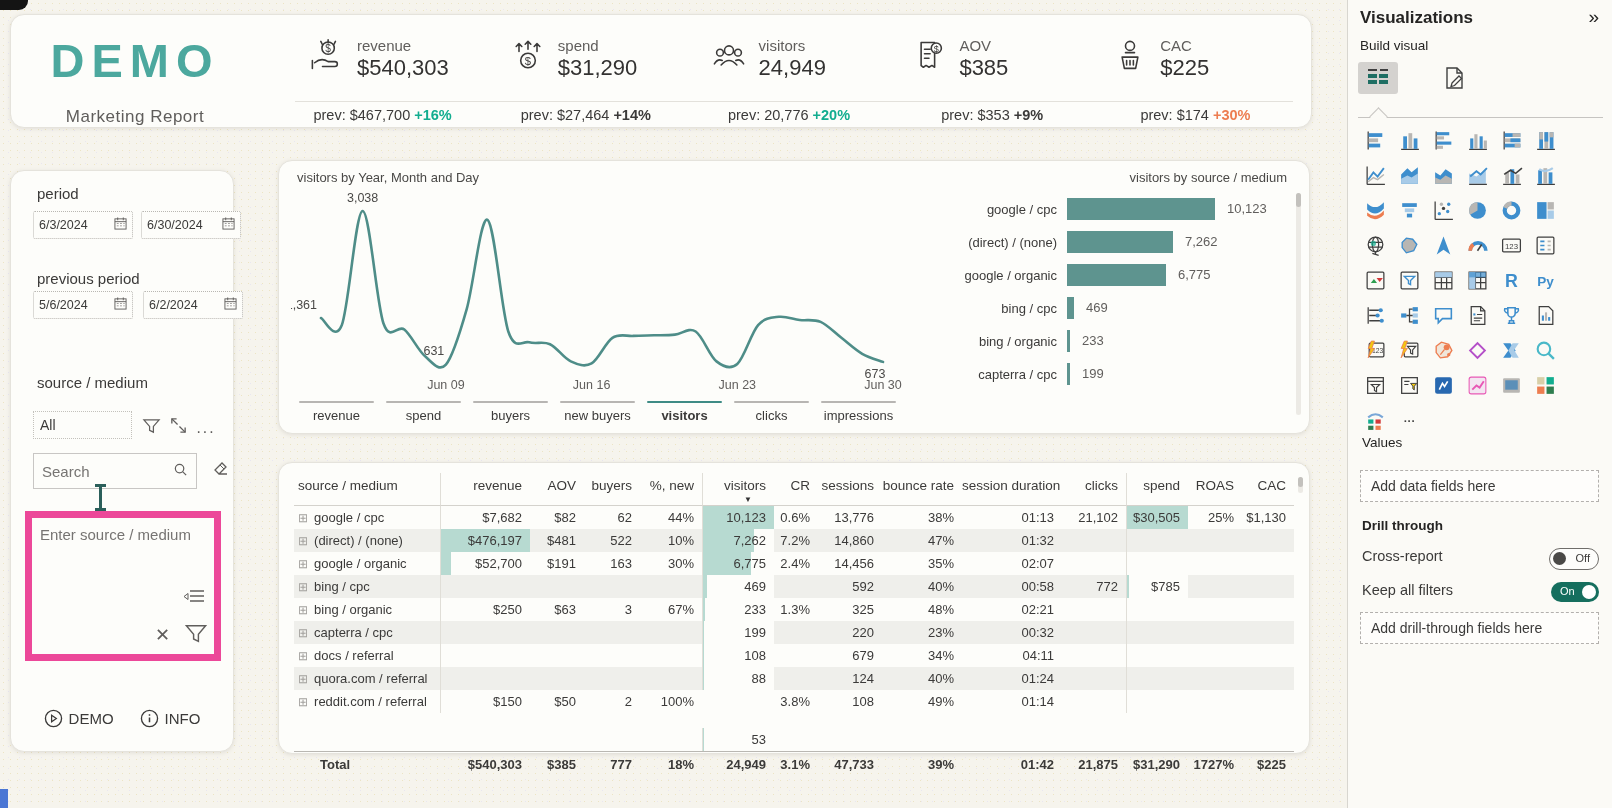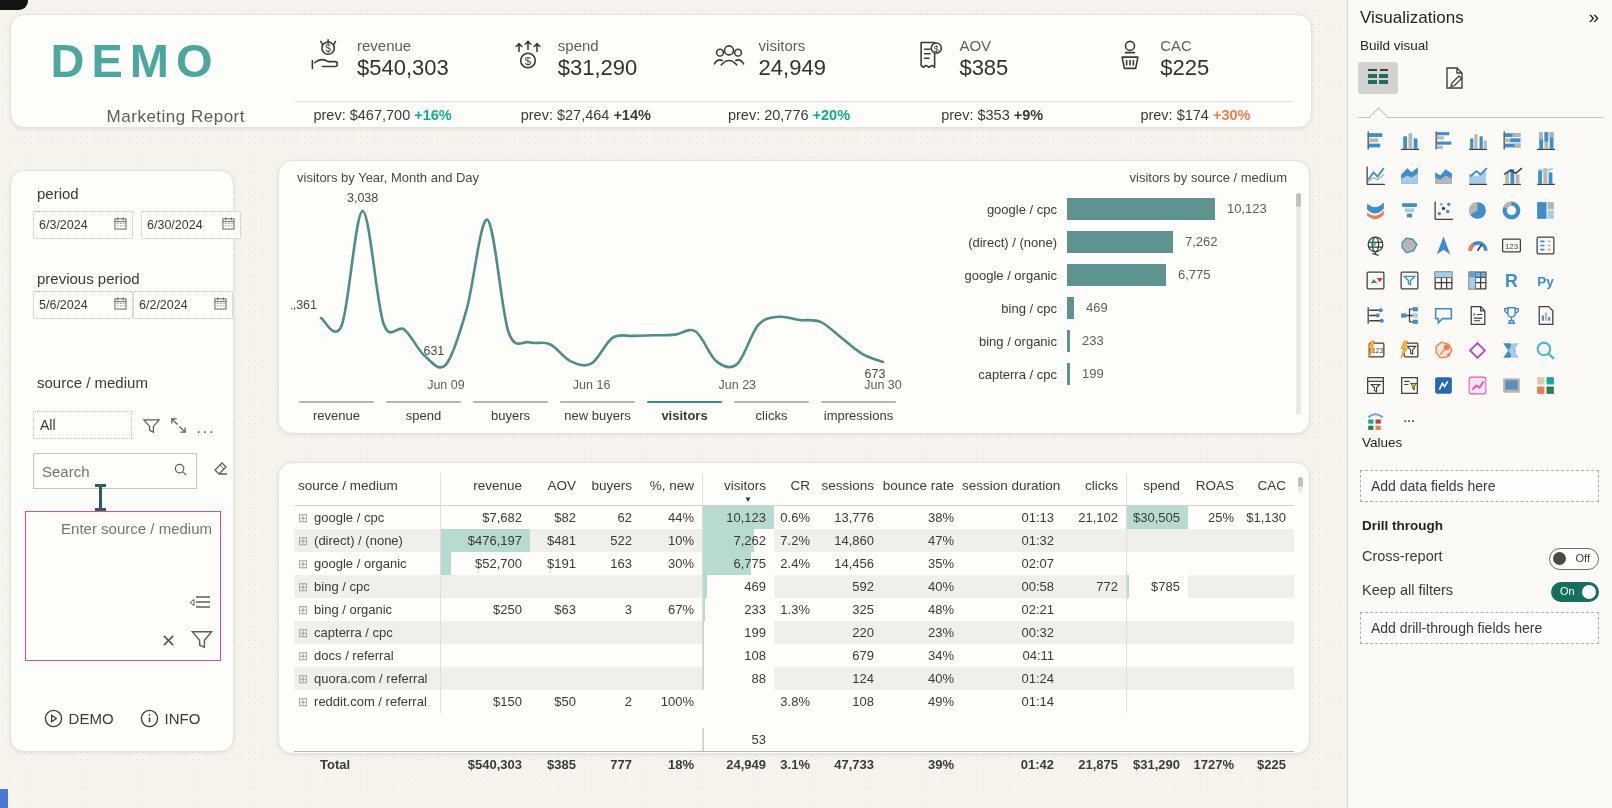--- a/index.html
+++ b/index.html
@@ -7,41 +7,41 @@
     background:#f6f4ed;}
   #root{position:relative;width:1612px;height:808px;
     background-color:#f6f4ed;
     background-image:radial-gradient(#ece4c4 0.9px,transparent 1px),radial-gradient(#e9e6f1 0.8px,transparent 1px);
     background-size:7px 7px,11px 11px;background-position:0 0,3px 4px;}
   .card{position:absolute;background:#fdfdfa;border:1px solid #e5e3dc;border-radius:14px;
     box-shadow:0 1px 4px rgba(90,85,70,.12);}
   
   #logo-demo{position:absolute;left:34px;top:18px;width:180px;text-align:center;
     font-size:47px;font-weight:600;letter-spacing:7px;color:#4CA89E;}
-  #logo-sub{position:absolute;left:14px;top:92px;width:220px;text-align:right;
+  #logo-sub{position:absolute;left:14px;top:92px;width:220px;text-align:center;
     font-size:17px;color:#5f5d5b;letter-spacing:.5px;}
   #kpis{position:absolute;left:282px;top:12px;right:14px;height:62px;display:flex;}
   .kpi{flex:1;display:flex;align-items:center;gap:12px;padding-left:16px;}
   .kpi svg{width:36px;height:36px;flex:0 0 36px;}
   .kpi .lab{font-size:15px;color:#605e5c;line-height:19px;}
   .kpi .val{font-size:22px;color:#333231;line-height:26px;}
   #kpi-divider{position:absolute;left:284px;top:86px;right:18px;height:1px;background:#e3e1db;}
   #kpi-prevs{position:absolute;left:270px;top:92px;right:14px;height:24px;display:flex;}
   .kprev{flex:1;text-align:center;font-size:14.5px;color:#3b3a39;}
   .kprev b{font-weight:700;}
   
   .side-label{font-size:15px;color:#3b3a39;}
   .date-box{display:inline-flex;align-items:center;justify-content:space-between;
     width:88px;height:26px;border:1px dotted #b9b7b2;background:#fdfdfa;border-radius:2px;
     font-size:12.5px;color:#3b3a39;padding:0 5px;}
   .ic{color:#605e5c;}
   .search-box{display:flex;align-items:center;justify-content:space-between;width:146px;height:34px;
     border:1px solid #c8c6c4;background:#fdfdfa;padding:0 8px;font-size:15px;color:#767472;}
-  .txtarea{position:relative;width:196px;height:150px;border:1px solid #ec4899;background:#fdfdfa;
-    font-size:15px;color:#767472;padding:8px;box-sizing:border-box;text-align:right;}
+  .txtarea{position:relative;width:196px;height:150px;border:7px solid #ec4899;background:#fdfdfa;
+    font-size:15px;color:#767472;padding:8px;box-sizing:border-box;}
   .mini-btn{display:inline-flex;align-items:center;gap:6px;font-size:15px;color:#3b3a39;}
   
   .chart-title{position:absolute;font-size:13px;color:#4a4947;}
   .tabs{position:absolute;display:flex;}
   .tab{width:87px;text-align:center;cursor:pointer;}
   .tab .bar{height:2px;background:#b7b5b2;margin:0 6px 5px 6px;border-radius:1px;}
   .tab.active .bar{background:#3E8B85;}
   .tab .tl{font-size:13px;color:#3b3a39;}
   .tab.active .tl{font-weight:700;}
   .brow{position:absolute;display:flex;align-items:center;height:24px;}
@@ -59,21 +59,21 @@
   .tc.first{text-align:left;padding-left:4px;padding-right:0;}
   .tc .exp{color:#a3a19e;font-size:12px;margin-right:6px;}
   .th{height:32px;line-height:26px;font-size:13.5px;color:#3b3a39;border-bottom:1px solid #d4d2cc;position:relative;}
   .th .sort{position:absolute;right:22px;bottom:1px;font-size:8px;color:#333;line-height:8px;}
   .rowA{background:rgba(120,118,110,.10);}
   .colsep{border-left:1px solid #e0ded7;}
   .tot{font-weight:700;border-top:1px solid #b9b7b2;height:26px;line-height:26px;}
   
   #vis-panel{position:absolute;left:1347px;top:0;width:265px;height:808px;background:#fbfaf6;
     border-left:1px solid #d8d6d0;}
-  #vis-title{position:absolute;left:12px;top:8px;font-size:17px;font-weight:400;color:#252423;}
+  #vis-title{position:absolute;left:12px;top:8px;font-size:17px;font-weight:700;color:#252423;}
   #vis-collapse{position:absolute;right:14px;top:6px;font-size:19px;color:#252423;}
   #build-label{position:absolute;left:12px;top:38px;font-size:13.5px;color:#252423;}
   .btab{position:absolute;width:40px;height:32px;border-radius:3px;display:flex;align-items:center;justify-content:center;}
   .btab.sel{background:#d4d2cf;}
   #tab-sep{position:absolute;left:10px;right:10px;top:117px;height:1px;background:#c6c4c1;}
   #tab-notch{position:absolute;left:24px;top:110px;width:12px;height:12px;background:#fbfaf6;
     border-left:1px solid #c6c4c1;border-top:1px solid #c6c4c1;transform:rotate(45deg);}
   #vis-grid{position:absolute;left:10px;top:128px;width:210px;display:flex;flex-wrap:wrap;}
   .vicon{width:24px;height:24px;margin:0 5px 11px 5px;display:flex;align-items:center;justify-content:center;}
   .vicon svg{width:23px;height:23px;}
@@ -182,21 +182,21 @@
       <span class="date-box">
         <span>6/30/2024</span>
         <span class="ic"><svg width="13" height="13" viewBox="0 0 14 14">
               <rect x="1" y="2" width="12" height="11" fill="none" stroke="#605e5c"></rect>
               <path d="M1 5h12M4 0.5v3M10 0.5v3" stroke="#605e5c" fill="none"></path>
               <path d="M3 7h2M6.5 7h2M10 7h1.5M3 9.5h2M6.5 9.5h2M10 9.5h1.5" stroke="#9a9896"></path>
             </svg></span>
       </span>
     </div>
     <div class="side-label" style="position:absolute;left:26px;top:99px;">previous period</div>
-    <div style="position:absolute;left:22px;top:120px;display:flex;gap:0;">
+    <div style="position:absolute;left:22px;top:120px;display:flex;gap:10px;">
       <span class="date-box">
         <span>5/6/2024</span>
         <span class="ic"><svg width="13" height="13" viewBox="0 0 14 14">
               <rect x="1" y="2" width="12" height="11" fill="none" stroke="#605e5c"></rect>
               <path d="M1 5h12M4 0.5v3M10 0.5v3" stroke="#605e5c" fill="none"></path>
               <path d="M3 7h2M6.5 7h2M10 7h1.5M3 9.5h2M6.5 9.5h2M10 9.5h1.5" stroke="#9a9896"></path>
             </svg></span>
       </span>
       <span class="date-box">
         <span>6/2/2024</span>

